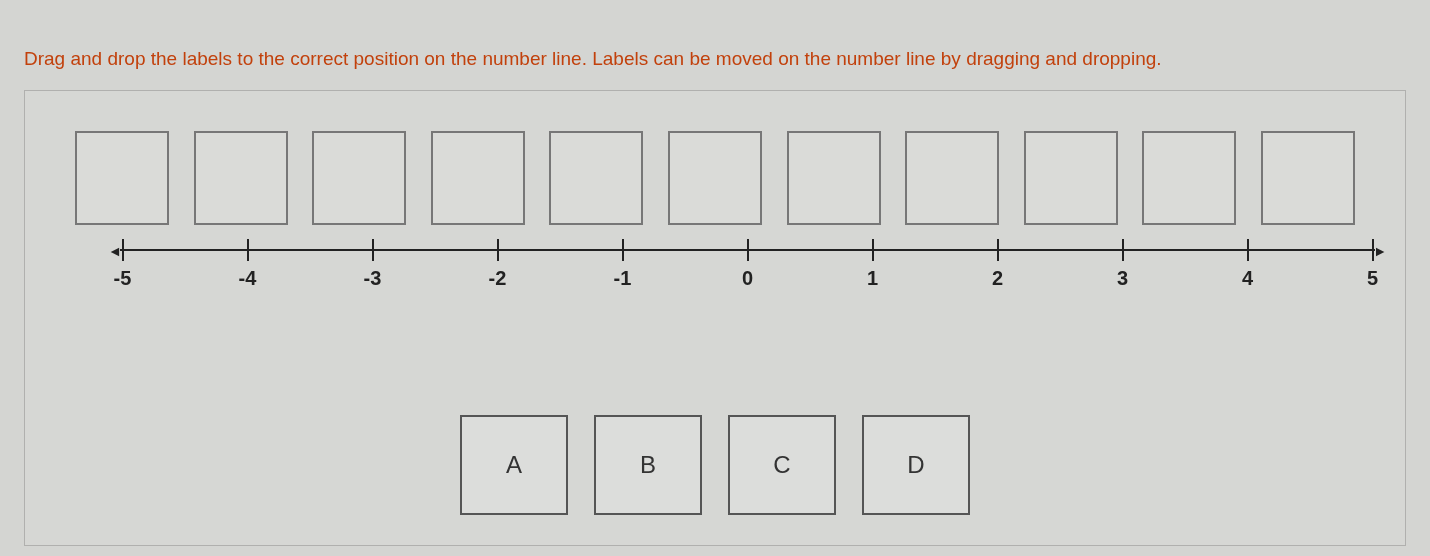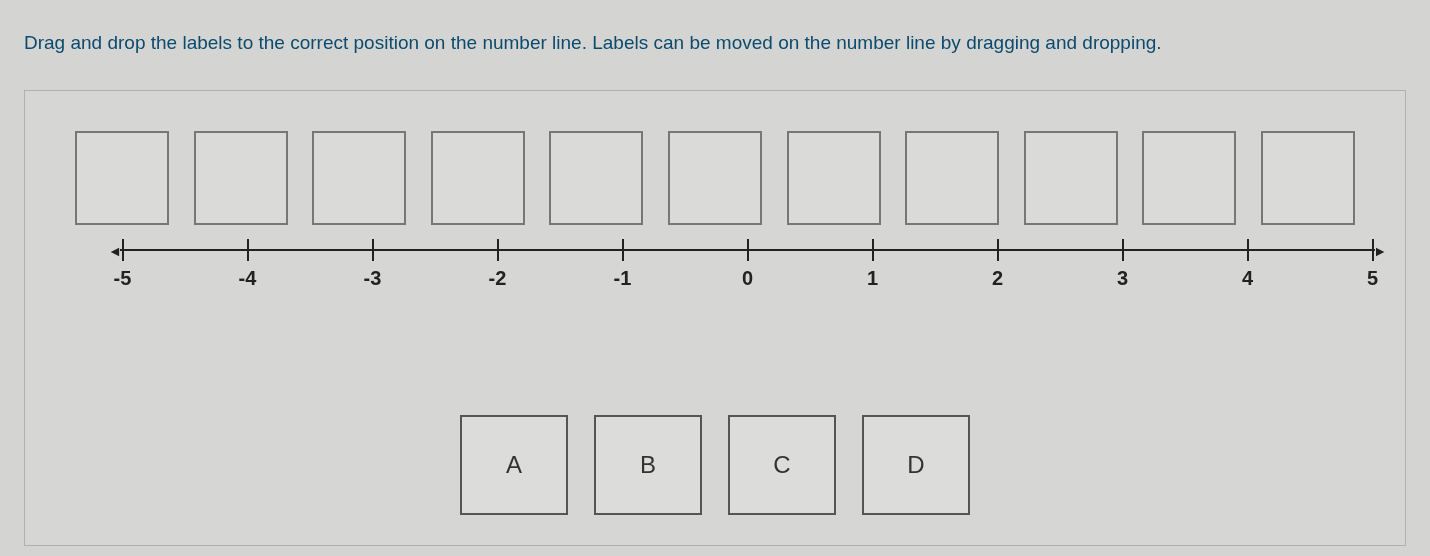--- a/index.html
+++ b/index.html
@@ -6,24 +6,24 @@
   body {
     width: 1430px;
     height: 556px;
     background: #d4d5d2;
     font-family: Arial, sans-serif;
     position: relative;
     overflow: hidden;
   }
   .instruction {
     position: absolute;
-    top: 32px;
+    top: 48px;
     left: 24px;
     font-size: 19px;
-    color: #0c4a6e;
+    color: #c2410c;
   }
   .workspace {
     position: absolute;
     top: 90px;
     left: 24px;
     right: 24px;
     bottom: 10px;
     border: 1px solid #b0b0ae;
     background: #d6d7d4;
   }

